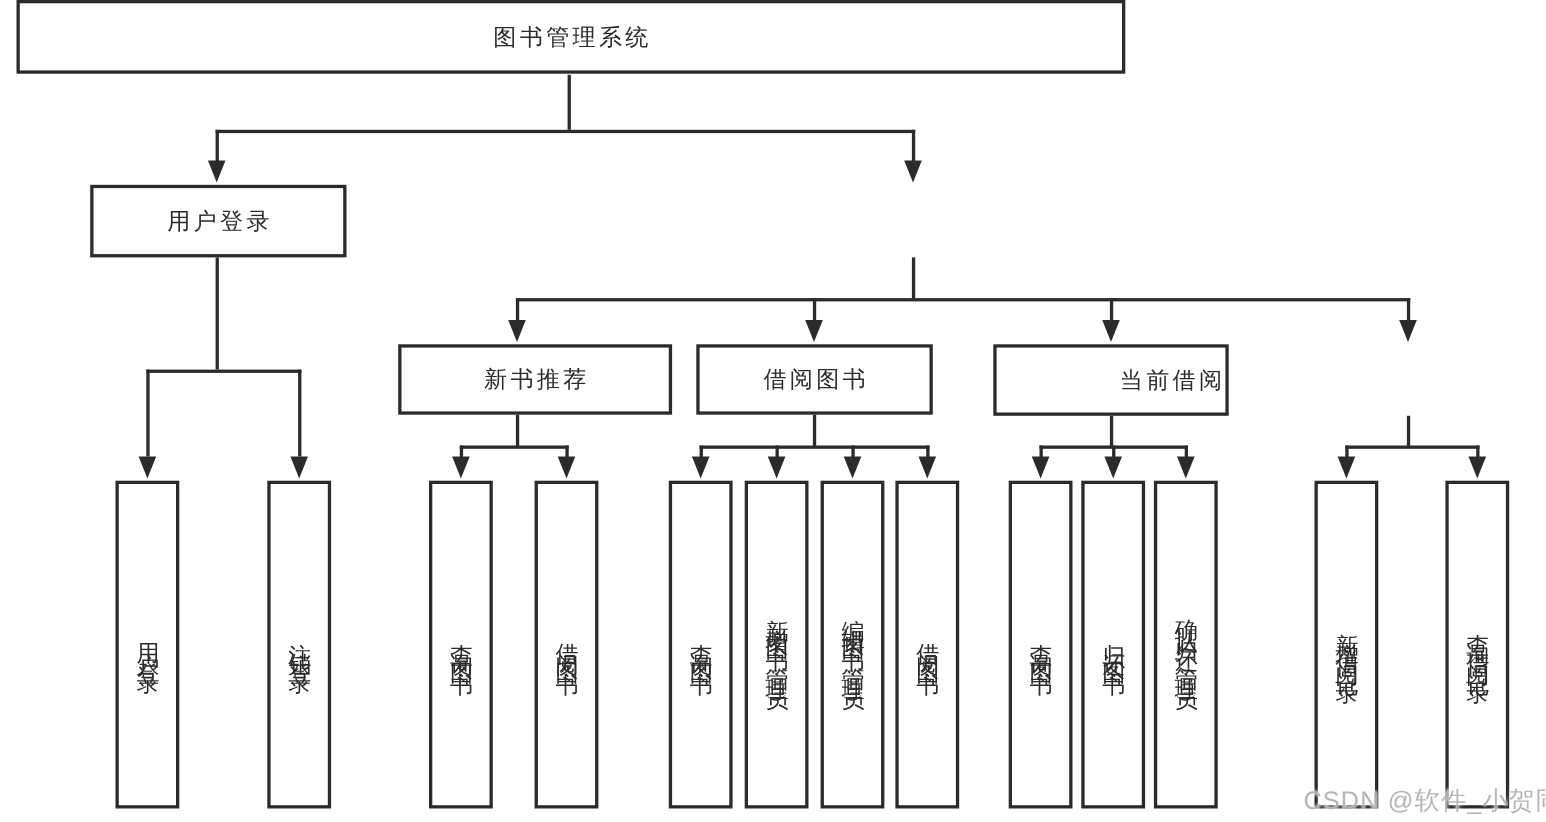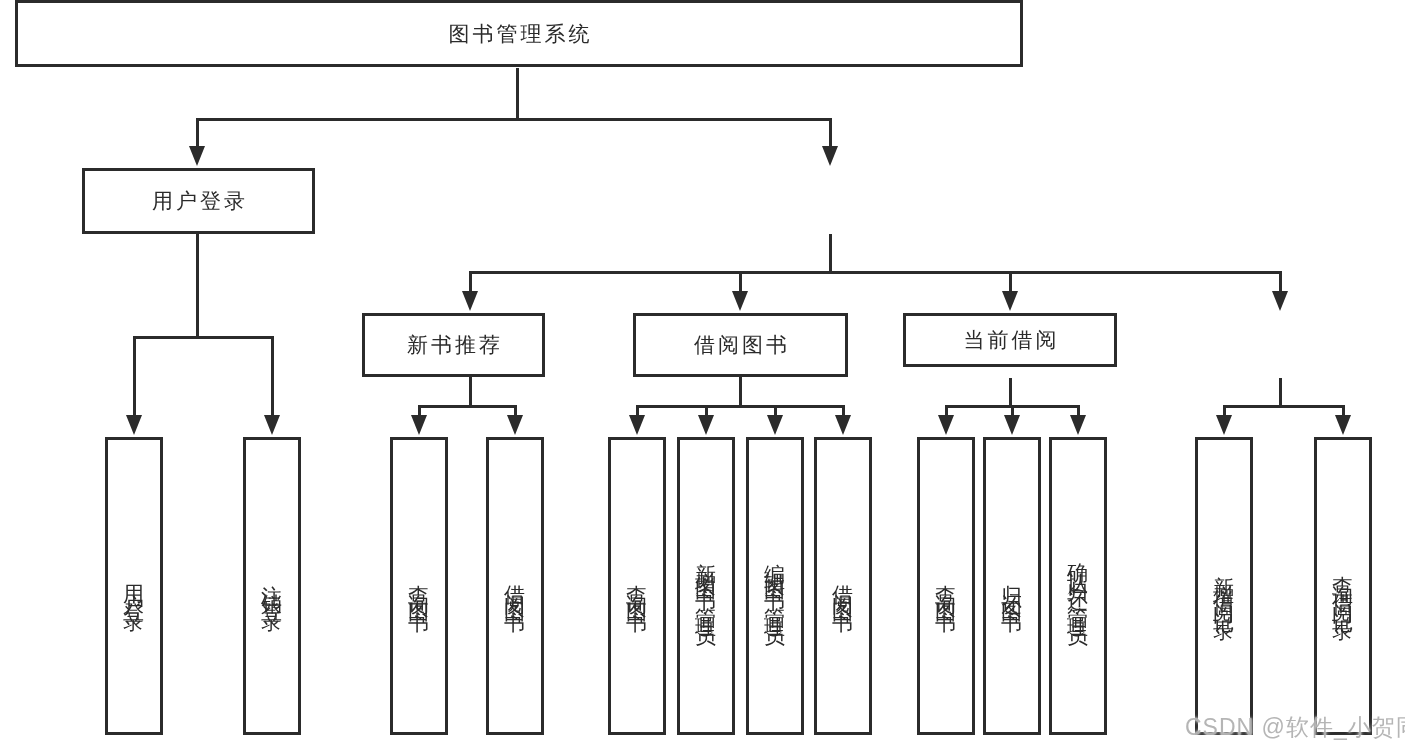--- a/index.html
+++ b/index.html
@@ -89,27 +89,27 @@
   <div class="hline" style="left:469px;top:271px;width:813px;"></div>
   <div class="vline" style="left:469px;top:271px;height:22px;"></div>
   <div class="arrow" style="left:462px;top:291px;"></div>
   <div class="vline" style="left:739px;top:271px;height:22px;"></div>
   <div class="arrow" style="left:732px;top:291px;"></div>
   <div class="vline" style="left:1009px;top:271px;height:22px;"></div>
   <div class="arrow" style="left:1002px;top:291px;"></div>
   <div class="vline" style="left:1279px;top:271px;height:22px;"></div>
   <div class="arrow" style="left:1272px;top:291px;"></div>
 
-  <div class="box" style="left:362px;top:313px;width:183px;height:64px;">
+  <div class="box" style="left:362px;top:313px;width:249px;height:64px;">
     <span>新书推荐</span>
   </div>
   <div class="box" style="left:633px;top:313px;width:215px;height:64px;">
     <span>借阅图书</span>
   </div>
-  <div class="box" style="left:903px;top:313px;width:214px;height:54px;">
+  <div class="box" style="left:903px;top:313px;width:214px;height:65px;justify-content:flex-end;">
     <span>当前借阅</span>
   </div>
 
   <div class="vline" style="left:469px;top:377px;height:30px;"></div>
   <div class="hline" style="left:418px;top:405px;width:99px;"></div>
   <div class="vline" style="left:418px;top:405px;height:12px;"></div>
   <div class="arrow" style="left:411px;top:415px;"></div>
   <div class="vline" style="left:514px;top:405px;height:12px;"></div>
   <div class="arrow" style="left:507px;top:415px;"></div>
 

